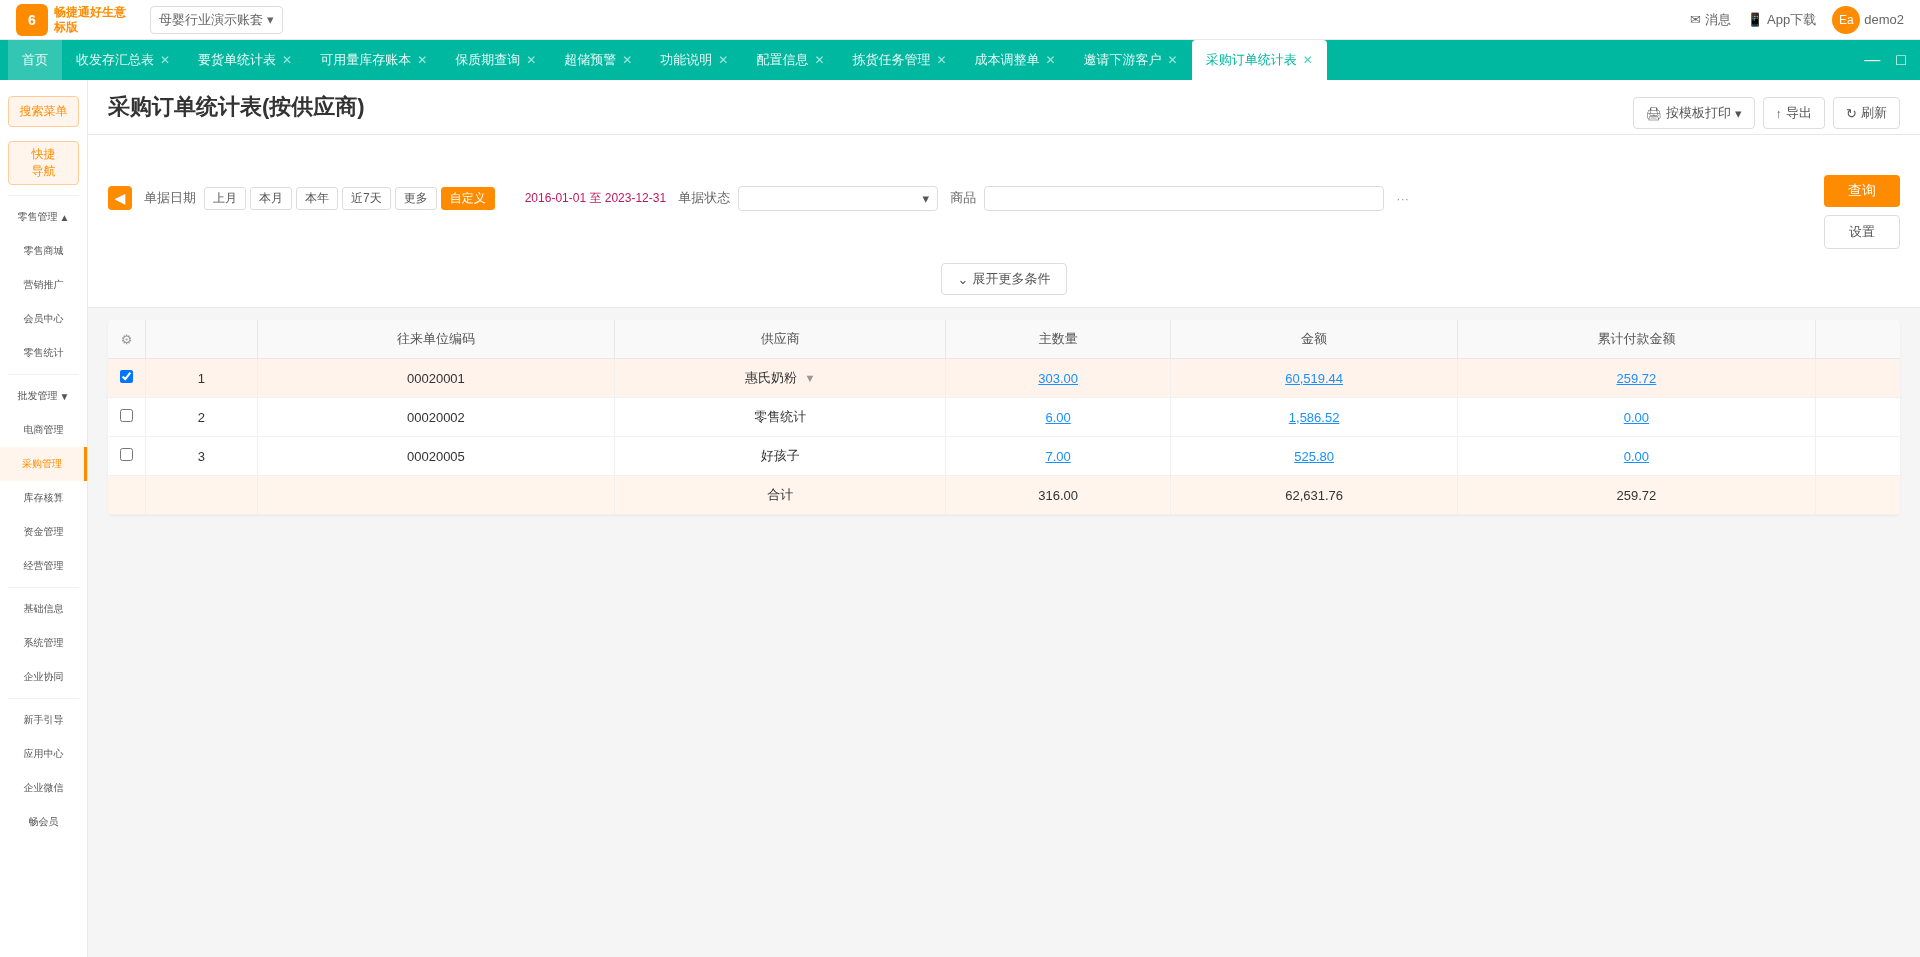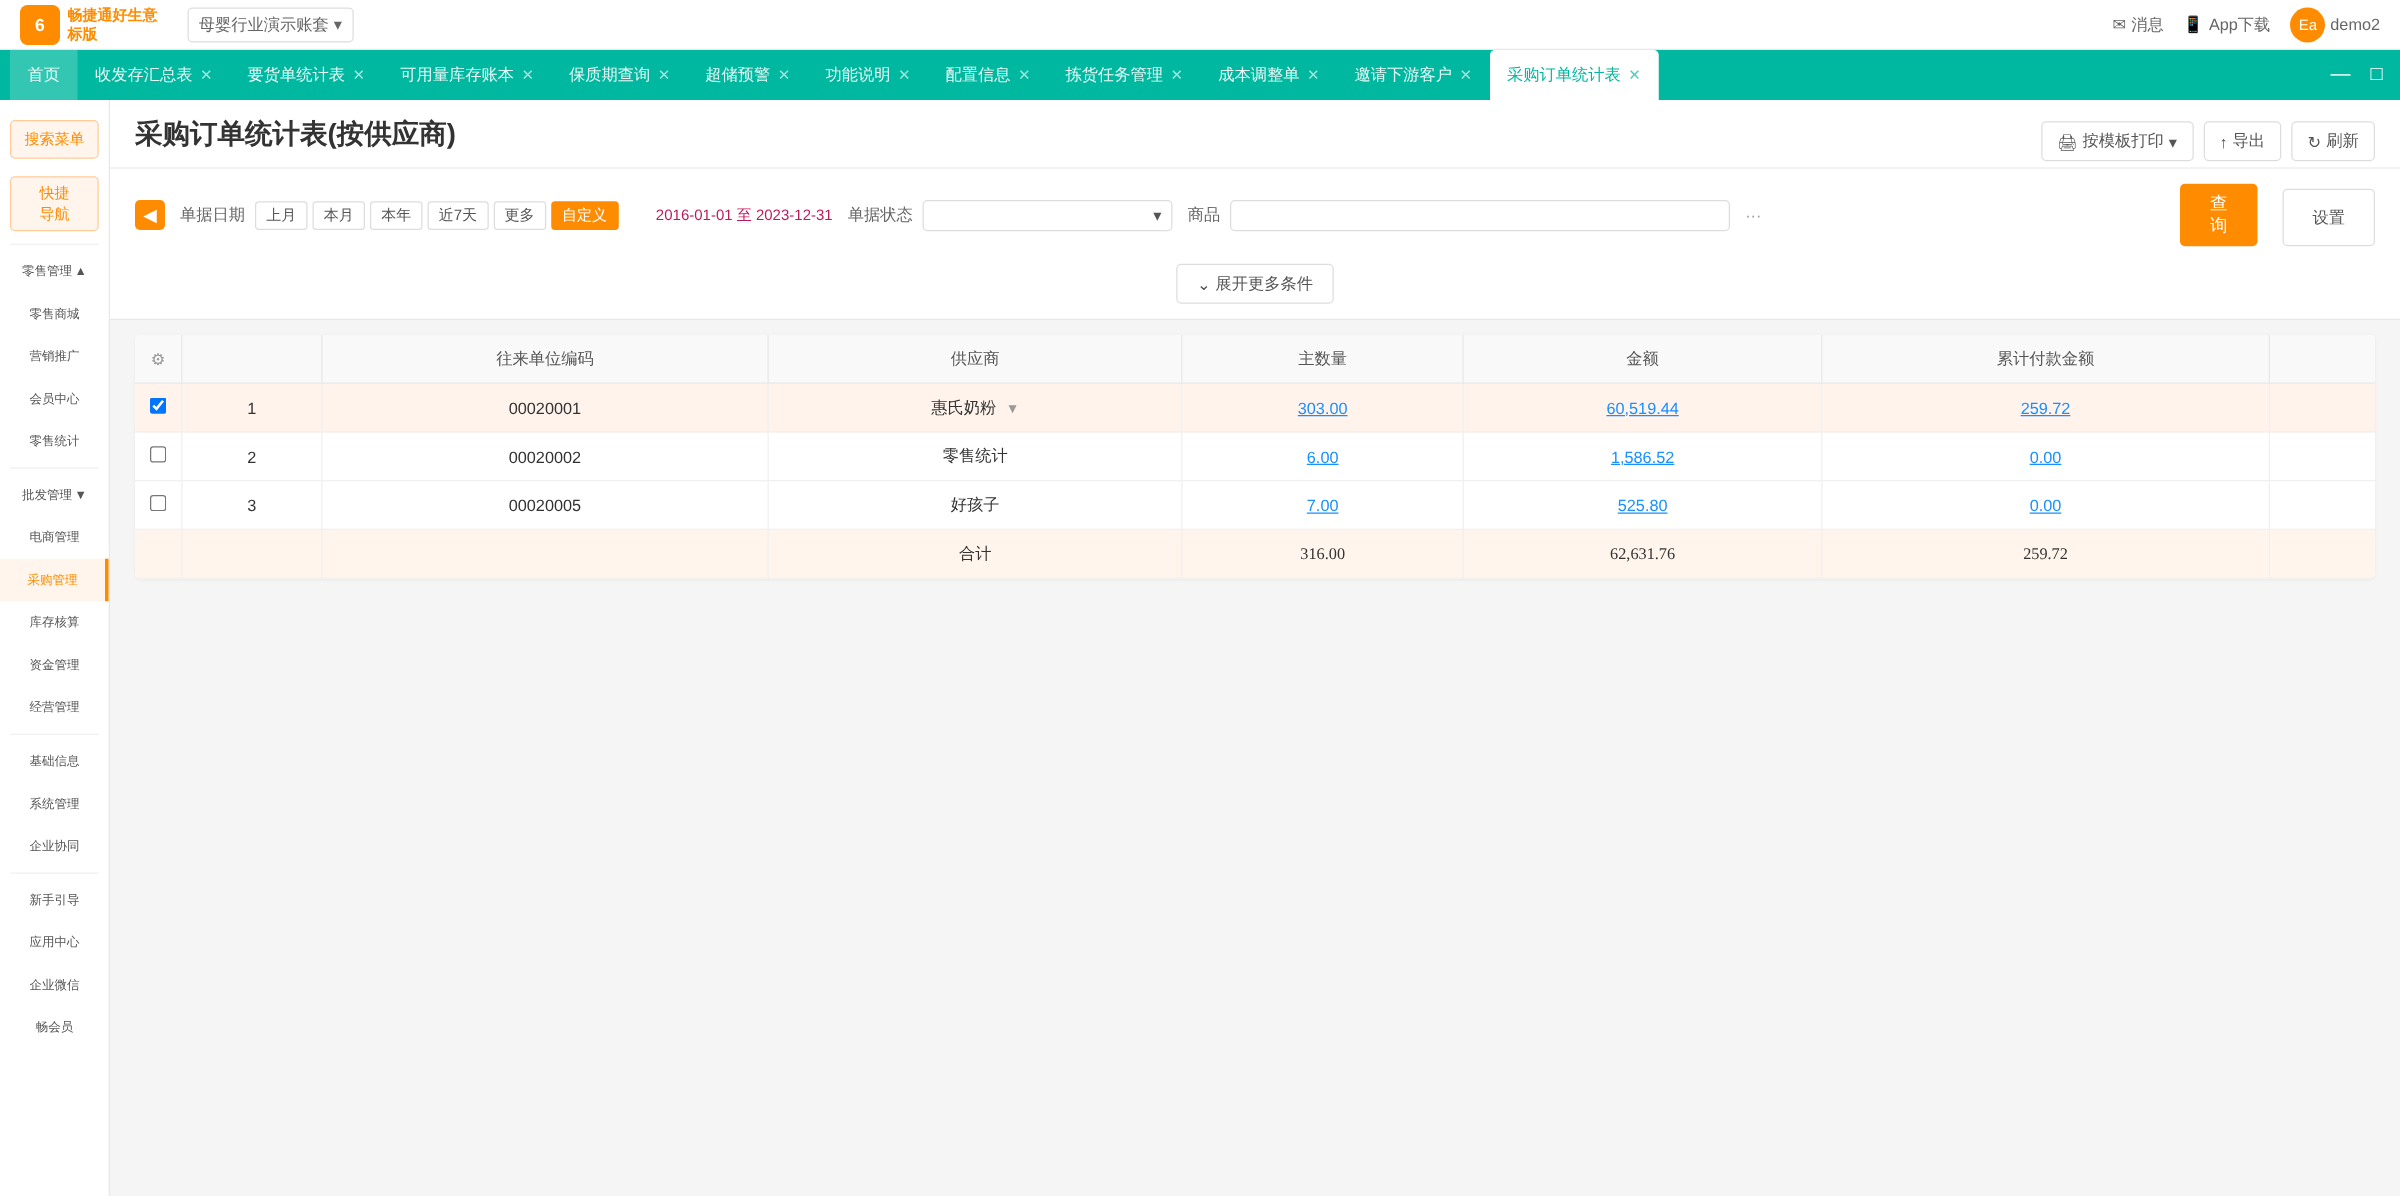--- a/index.html
+++ b/index.html
@@ -71,27 +71,27 @@
     .data-table th:last-child { border-right: none; }
     .data-table td { border-bottom: 1px solid #f0f0f0; border-right: 1px solid #f0f0f0; padding: 10px 12px; text-align: center; font-size: 13px; color: #333; }
     .data-table td:last-child { border-right: none; }
     .data-table tr.selected td { background: #fff3ec; }
     .data-table .num-link { color: #1890ff; text-decoration: underline; cursor: pointer; }
     .th-setting { width: 36px; }
     .gear-th { color: #999; cursor: pointer; }
 
     
     .table-footer { background: #fff5ec; }
-    .table-footer td { font-weight: 500; color: #333; border-top: 1px solid #e8e8e8; font-family: Liberation Serif, serif; }
+    .table-footer td { font-weight: 500; color: #333; border-top: 1px solid #e8e8e8; }
 
     
     .btn-query { padding: 7px 24px; background: #ff8c00; color: white; border: none; border-radius: 4px; font-size: 14px; cursor: pointer; }
     .btn-setting { padding: 7px 16px; background: #fff; color: #555; border: 1px solid #ddd; border-radius: 4px; font-size: 13px; cursor: pointer; margin-top: 4px; width: 100%; }
 
-    .query-btn-group { display: flex; flex-direction: row; gap: 20px; margin-left: auto; }
+    .query-btn-group { display: flex; flex-direction: column; gap: 4px; margin-left: auto; margin-top: 28px; }
   </style>
 </head>
 <body>
 
 <div class="top-bar">
   <div class="top-bar-left">
     <div class="logo-area">
       <div class="logo-icon">6</div>
       <div class="logo-text">
         <div>畅捷通好生意</div>

